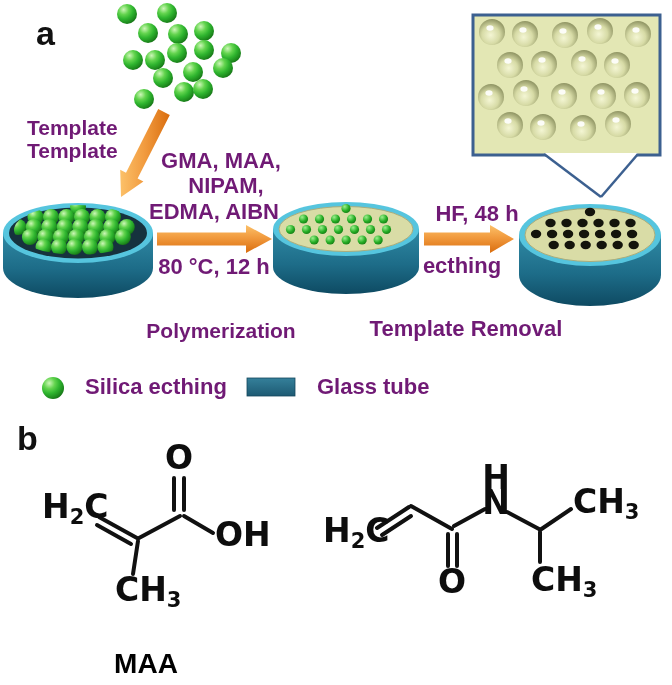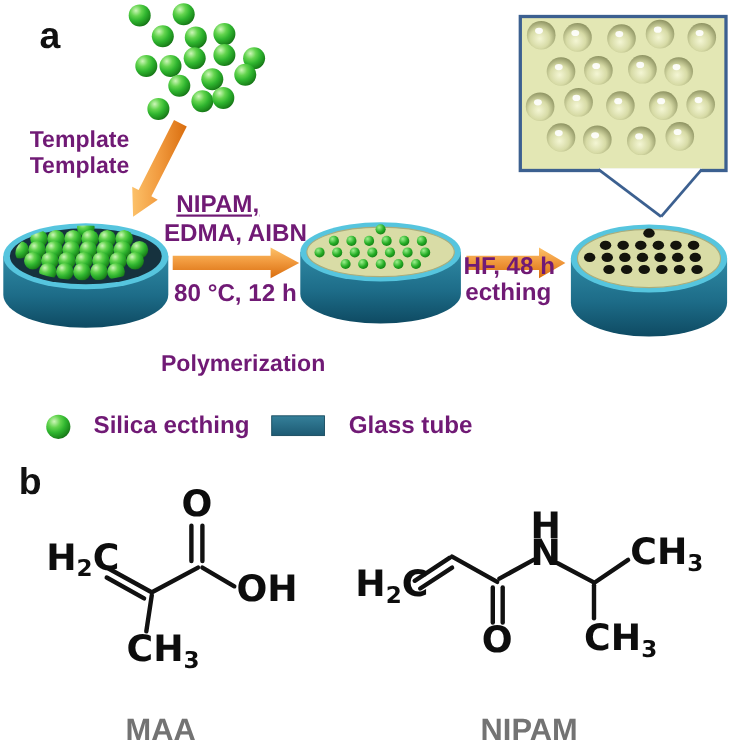--- a/index.html
+++ b/index.html
@@ -4,21 +4,21 @@
 <style>
   html,body{margin:0;padding:0;background:#ffffff;}
   #fig{position:relative;width:672px;height:685px;background:#ffffff;overflow:hidden;
        font-family:"Liberation Sans",sans-serif;}
   #gfx{position:absolute;left:0;top:0;z-index:0;}
   .lbl{position:absolute;z-index:2;font-weight:bold;color:#701a75;white-space:nowrap;line-height:1.15;}
   .ctr{transform:translateX(-50%);}
   .panel{font-size:34px;color:#111;line-height:1;}
   .t21{font-size:21px;}
   .t22{font-size:22px;}
-  .mol-name{font-size:28px;color:#737373;}
+  .mol-name{font-size:28px;color:#000000;}
   .atom{position:absolute;z-index:2;font-weight:bold;color:#0d0d0d;font-size:33px;line-height:1;
         font-family:"DejaVu Sans","Liberation Sans",sans-serif;white-space:nowrap;}
   .atom .s{font-size:21px;position:relative;top:6px;}
 </style>
 </head>
 <body>
 
 <div id="fig">
 
   <svg id="gfx" width="672" height="685" viewBox="0 0 672 685">
@@ -250,41 +250,42 @@
       <line x1="540" y1="530" x2="571" y2="509"></line>
       <line x1="540" y1="532" x2="540" y2="562"></line>
     </g>
   </svg>
 
   <div class="lbl panel" style="left:36px;top:16px;">a</div>
 
   <div class="lbl t21" style="left:27px;top:116px;">Template</div>
   <div class="lbl t21" style="left:27px;top:139px;">Template</div>
 
-  <div class="lbl t22 ctr" style="left:198px;top:173px;text-decoration:underline;">NIPAM,</div>
+  <div class="lbl t22 ctr" style="left:221px;top:148px;">GMA, MAA,</div>
+  <div class="lbl t22 ctr" style="left:226px;top:173px;">NIPAM,</div>
   <div class="lbl t22 ctr" style="left:214px;top:199px;">EDMA, AIBN</div>
 
   <div class="lbl t22 ctr" style="left:214px;top:254px;">80 °C, 12 h</div>
   <div class="lbl t21 ctr" style="left:221px;top:319px;text-align:right;">Polymerization</div>
 
-  <div class="lbl t22 ctr" style="left:463px;top:201px;margin-top:28px;">HF, 48 h</div>
+  <div class="lbl t22 ctr" style="left:477px;top:201px;">HF, 48 h</div>
   <div class="lbl t22 ctr" style="left:462px;top:253px;">ecthing</div>
+  <div class="lbl t22 ctr" style="left:466px;top:316px;">Template Removal</div>
 
   <div class="lbl t22" style="left:85px;top:374px;">Silica ecthing</div>
   <div class="lbl t22" style="left:317px;top:374px;">Glass tube</div>
 
   <div class="lbl panel" style="left:17px;top:421px;">b</div>
 
   <div class="atom" style="left:42px;top:490px;"><span>H</span><span class="s">2</span><span>C</span></div>
   <div class="atom ctr" style="left:179px;top:441px;">O</div>
   <div class="atom" style="left:215px;top:518px;">OH</div>
   <div class="atom" style="left:115px;top:573px;"><span>CH</span><span class="s">3</span></div>
   <div class="lbl mol-name ctr" style="left:146px;top:648px;">MAA</div>
 
   <div class="atom" style="left:323px;top:514px;"><span>H</span><span class="s">2</span><span>C</span></div>
   <div class="atom ctr" style="left:452px;top:565px;">O</div>
   <div class="atom ctr" style="left:496px;top:461px;">H</div>
   <div class="atom ctr" style="left:496px;top:486px;">N</div>
   <div class="atom" style="left:573px;top:485px;"><span>CH</span><span class="s">3</span></div>
   <div class="atom" style="left:531px;top:563px;"><span>CH</span><span class="s">3</span></div>
-  <div class="lbl mol-name ctr" style="left:481px;top:648px;">NIPAM</div>
 
 </div>
 
 </body></html>

